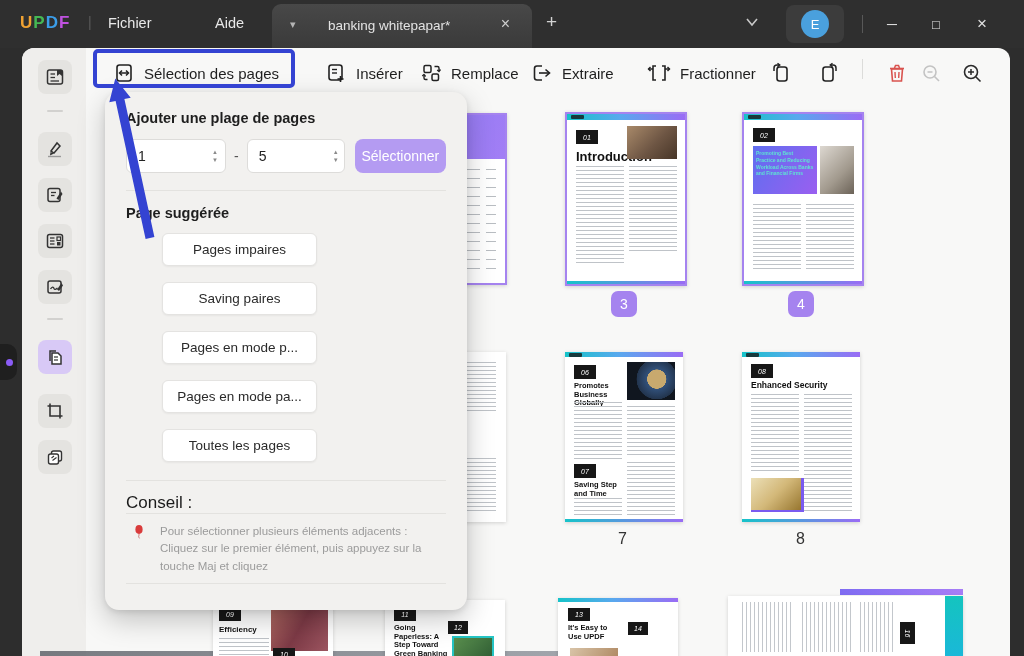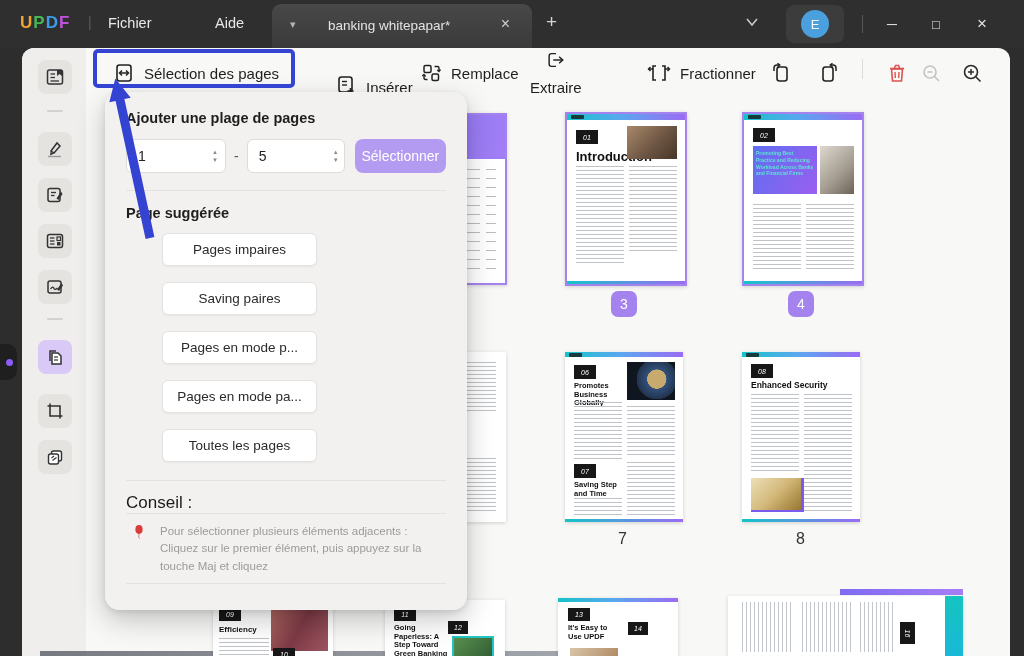--- a/index.html
+++ b/index.html
@@ -41,23 +41,23 @@
   .side-div{position:absolute;left:47px;width:16px;height:2px;background:#d2d1cf;border-radius:1px;}
   #notch{position:absolute;left:0;top:344px;width:17px;height:36px;background:#1f1f1f;border-radius:0 10px 10px 0;}
   #notch-dot{position:absolute;left:6px;top:15px;width:7px;height:7px;border-radius:50%;background:#8b5cf6;}
 
   
   .tool{position:absolute;top:50px;height:46px;display:flex;align-items:center;gap:9px;
         color:#1f1f1f;font-size:15px;white-space:nowrap;}
   #sel-box{position:absolute;left:93px;top:49px;width:202px;height:39px;border:4px solid #3443d2;
            border-radius:5px;box-sizing:border-box;z-index:56;background:transparent;}
   #tool-select{left:113px;z-index:57;}
-  #tool-insert{left:335px;align-items:flex-end;}
+  #tool-insert{left:325px;}
   #tool-replace{left:420px;}
-  #tool-extract{left:530px;flex-direction:column;}
+  #tool-extract{left:530px;}
   #tool-split{left:647px;}
   #tool-rotl{left:768px;}
   #tool-rotr{left:816px;}
   #toolbar-div{position:absolute;left:862px;top:59px;width:1px;height:20px;background:#dcdcda;}
   #tool-trash{left:886px;}
   #tool-zoomout{left:920px;}
   #tool-zoomin{left:960px;}
 
   
   #panel{position:absolute;left:105px;top:92px;width:362px;height:518px;background:#f2f1ef;

